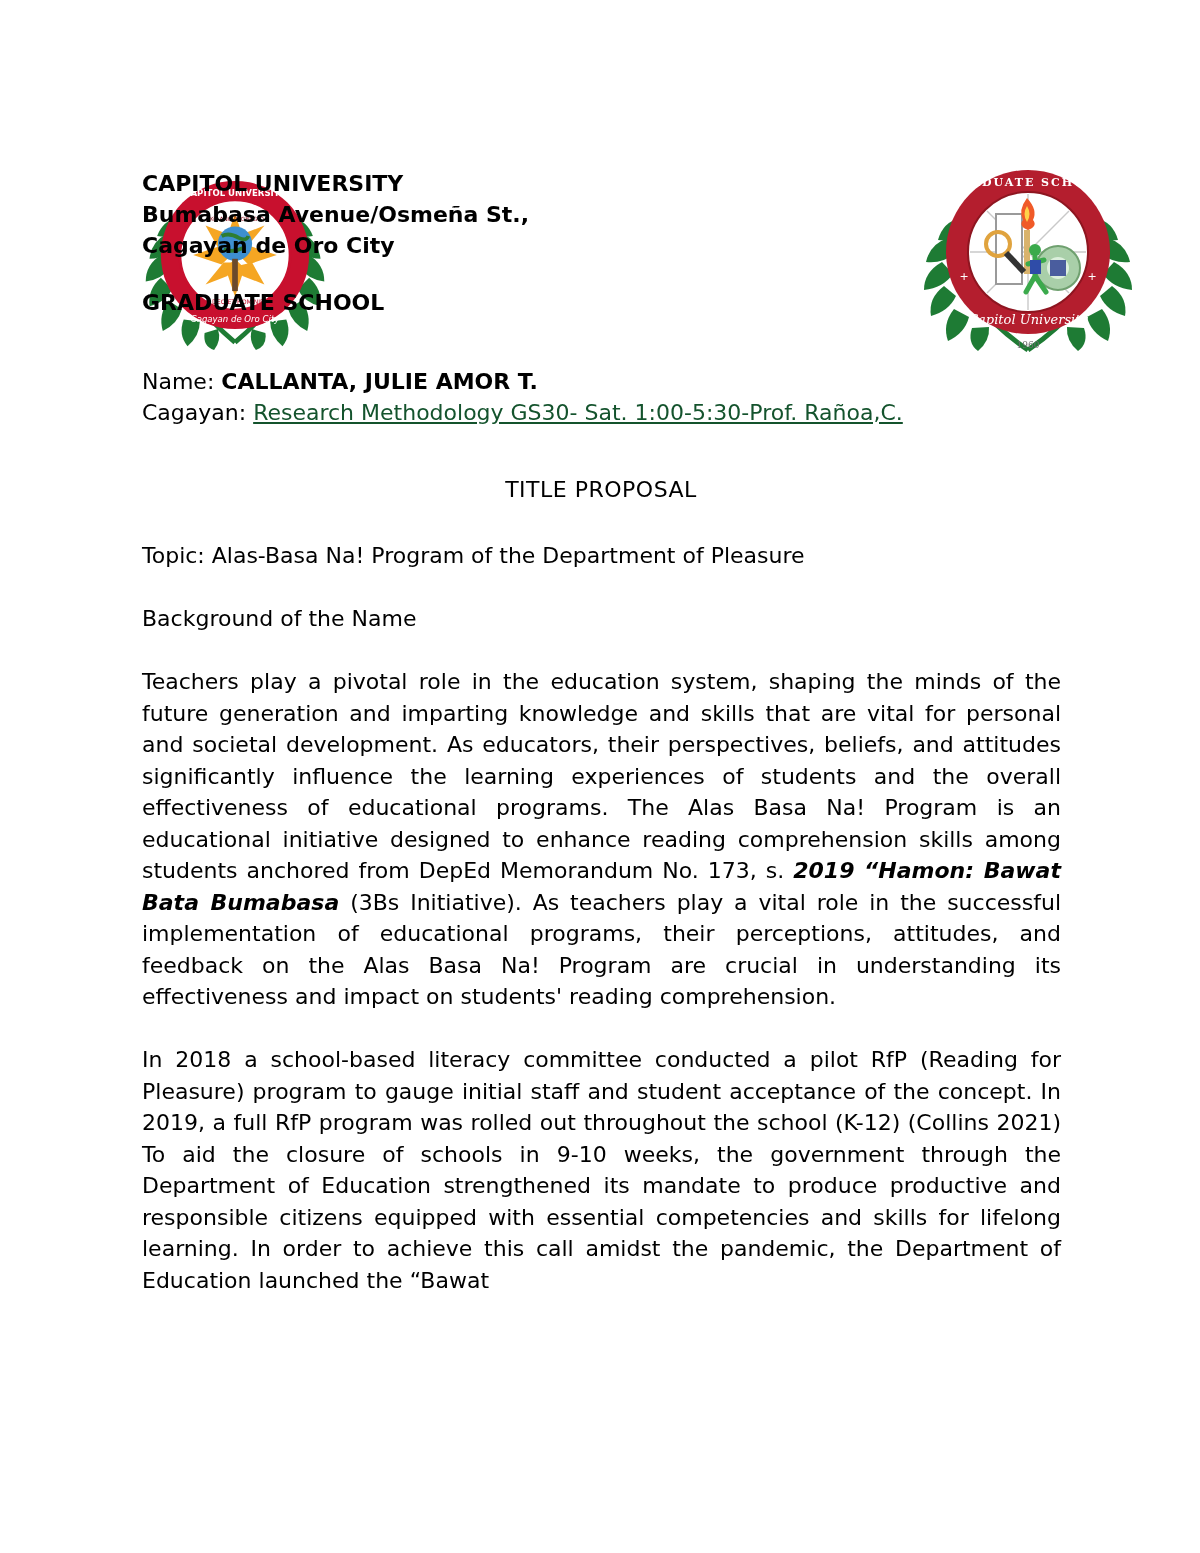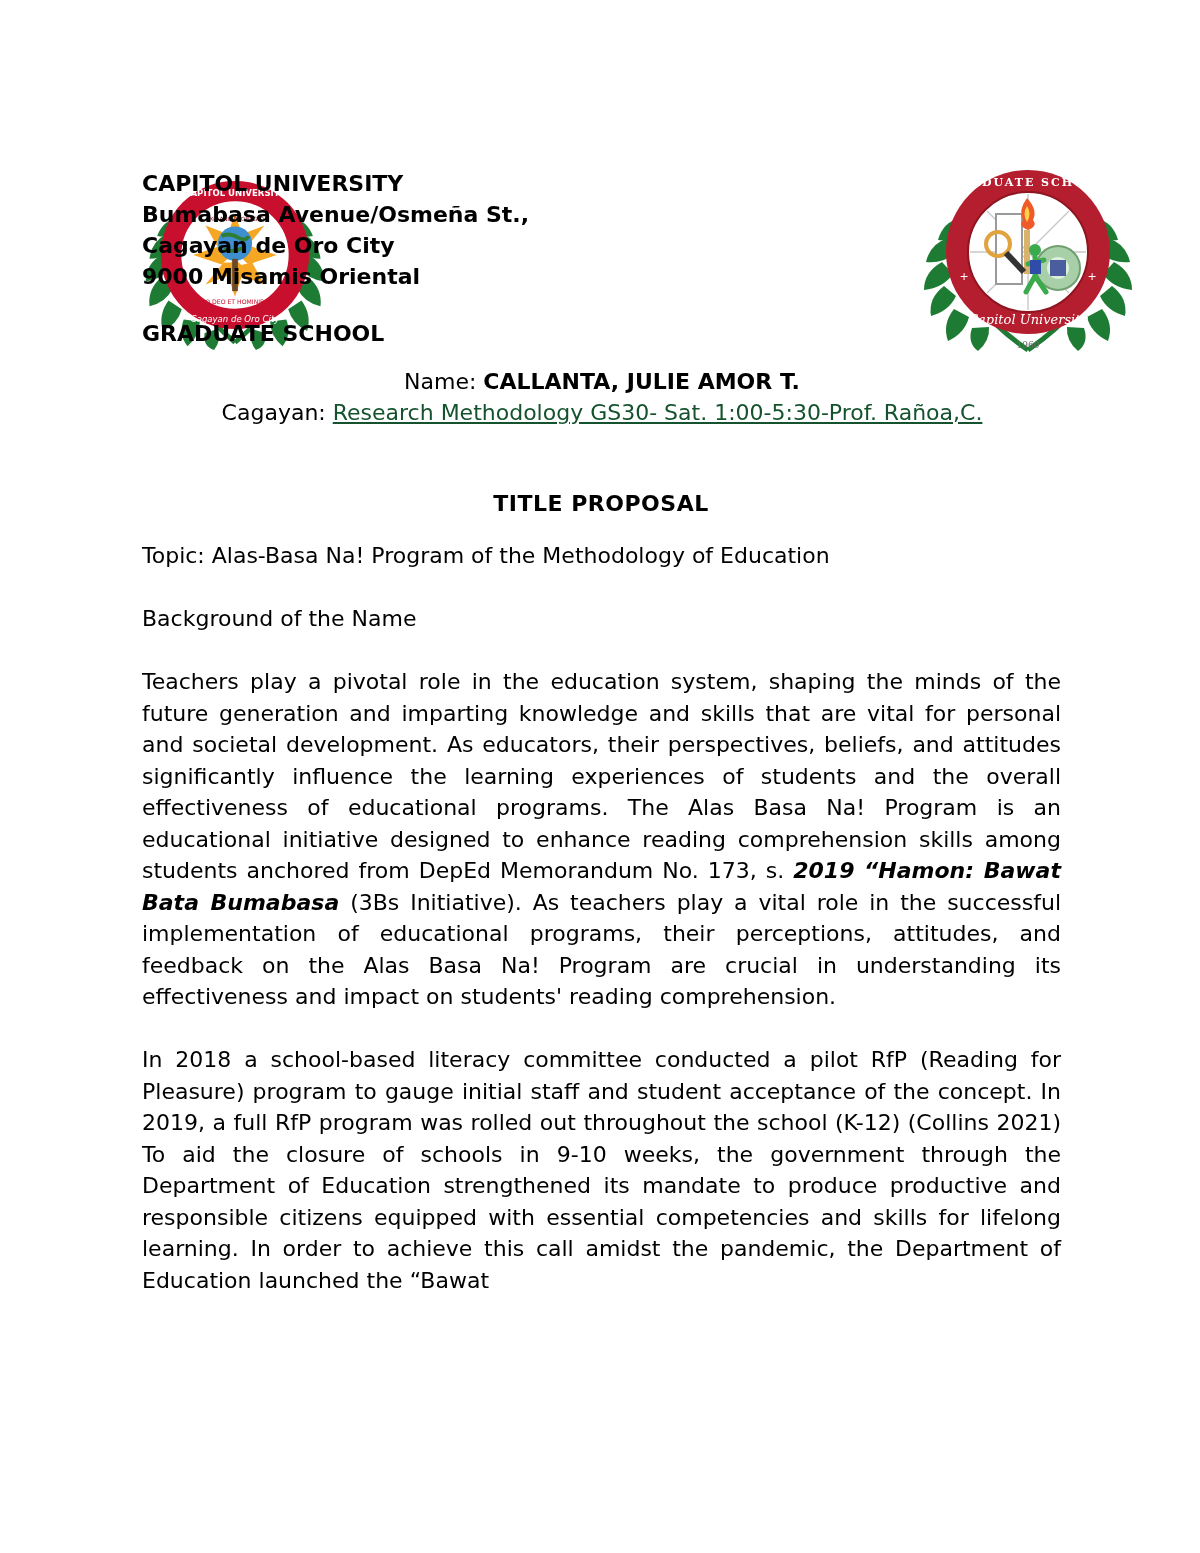--- a/index.html
+++ b/index.html
@@ -66,42 +66,41 @@
     height: 205px;
     z-index: 4;
   }
 
   
   .meta {
     position: absolute;
     left: 142px;
     top: 366px;
     width: 920px;
-    text-align: center;
   }
   .meta-line {
     font-size: 22px;
     line-height: 31px;
     white-space: nowrap;
   }
   .meta-line b { font-weight: bold; }
   .link {
     color: #14532d;
     text-decoration: underline;
   }
 
   
   .title-proposal {
     position: absolute;
     left: 142px;
-    top: 491px;
+    top: 477px;
     width: 918px;
     text-align: center;
     font-size: 22px;
-    font-weight: bold;
+    font-weight: normal;
     letter-spacing: 0.5px;
   }
 
   
   .body-block {
     position: absolute;
     left: 142px;
     top: 540px;
     width: 919px;
   }
@@ -176,21 +175,20 @@
         <text x="100" y="170" font-size="9" fill="#FFFFFF" text-anchor="middle" font-family="DejaVu Sans, sans-serif" font-style="italic">Cagayan de Oro City</text>
         <text x="100" y="152" font-size="6.5" fill="#C8102E" text-anchor="middle" font-family="DejaVu Sans, sans-serif">PRO DEO ET HOMINIBUS</text>
         <text x="100" y="64" font-size="6" fill="#8B1020" text-anchor="middle" font-family="DejaVu Sans, sans-serif">AKO ANG PAGBAG-O</text>
       </svg>
     </div>
 
     <div class="header-text">
       <div class="header-line">CAPITOL UNIVERSITY</div>
       <div class="header-line">Bumabasa Avenue/Osmeña St.,</div>
       <div class="header-line">Cagayan de Oro City</div>
-      <div class="header-line">9000 Misamis Oriental</div>
       <div class="header-grad">GRADUATE SCHOOL</div>
     </div>
 
     <div class="seal seal-gs">
       <svg viewBox="0 0 220 205" width="220" height="205" aria-hidden="true">
 
         <g fill="#1E7B34">
           <path d="M30 86 Q12 92 8 110 Q26 112 38 100 Z"></path>
           <path d="M24 110 Q6 120 6 138 Q25 136 35 122 Z"></path>
           <path d="M26 134 Q10 146 13 164 Q31 159 38 144 Z"></path>
@@ -256,19 +254,19 @@
       <span>Name: </span><b>CALLANTA, JULIE AMOR T.</b>
     </div>
     <div class="meta-line">
       <span>Cagayan: </span><a class="link" href="#">Research Methodology GS30- Sat. 1:00-5:30-Prof. Rañoa,C.</a>
     </div>
   </div>
 
   <div class="title-proposal">TITLE PROPOSAL</div>
 
   <div class="body-block">
-    <p class="para left">Topic: Alas-Basa Na! Program of the Methodology of Education</p>
+    <p class="para left">Topic: Alas-Basa Na! Program of the Department of Pleasure</p>
     <p class="para left">Background of the Name</p>
     <p class="para"><span>Teachers play a pivotal role in the education system, shaping the minds of the future generation and imparting knowledge and skills that are vital for personal and societal development. As educators, their perspectives, beliefs, and attitudes significantly influence the learning experiences of students and the overall effectiveness of educational programs. The Alas Basa Na! Program is an educational initiative designed to enhance reading comprehension skills among students anchored from DepEd Memorandum No. 173, s. </span><span class="bi">2019 “Hamon: Bawat Bata Bumabasa</span><span> (3Bs Initiative). As teachers play a vital role in the successful implementation of educational programs, their perceptions, attitudes, and feedback on the Alas Basa Na! Program are crucial in understanding its effectiveness and impact on students' reading comprehension.</span></p>
     <p class="para">In 2018 a school-based literacy committee conducted a pilot RfP (Reading for Pleasure) program to gauge initial staff and student acceptance of the concept. In 2019, a full RfP program was rolled out throughout the school (K-12) (Collins 2021) To aid the closure of schools in 9-10 weeks, the government through the Department of Education strengthened its mandate to produce productive and responsible citizens equipped with essential competencies and skills for lifelong learning. In order to achieve this call amidst the pandemic, the Department of Education launched the “Bawat</p>
   </div>
 
 </div>
 
 </body></html>

